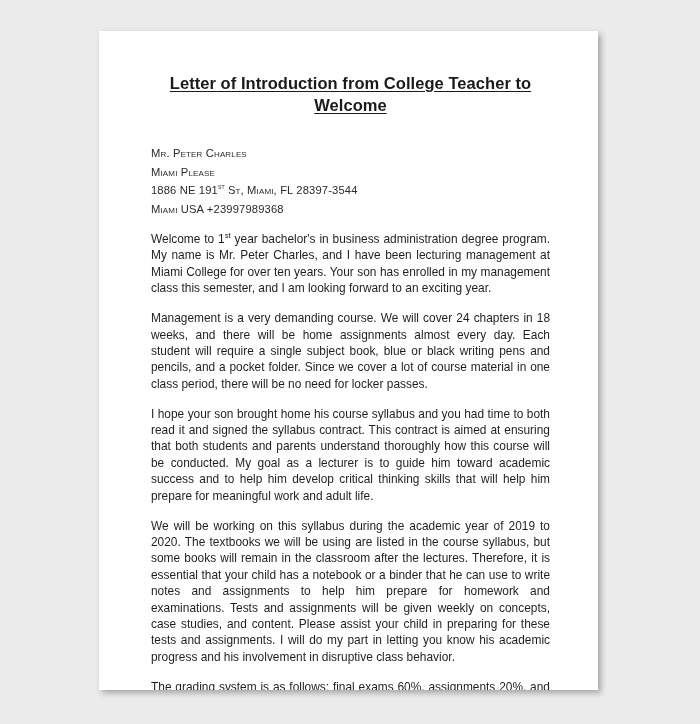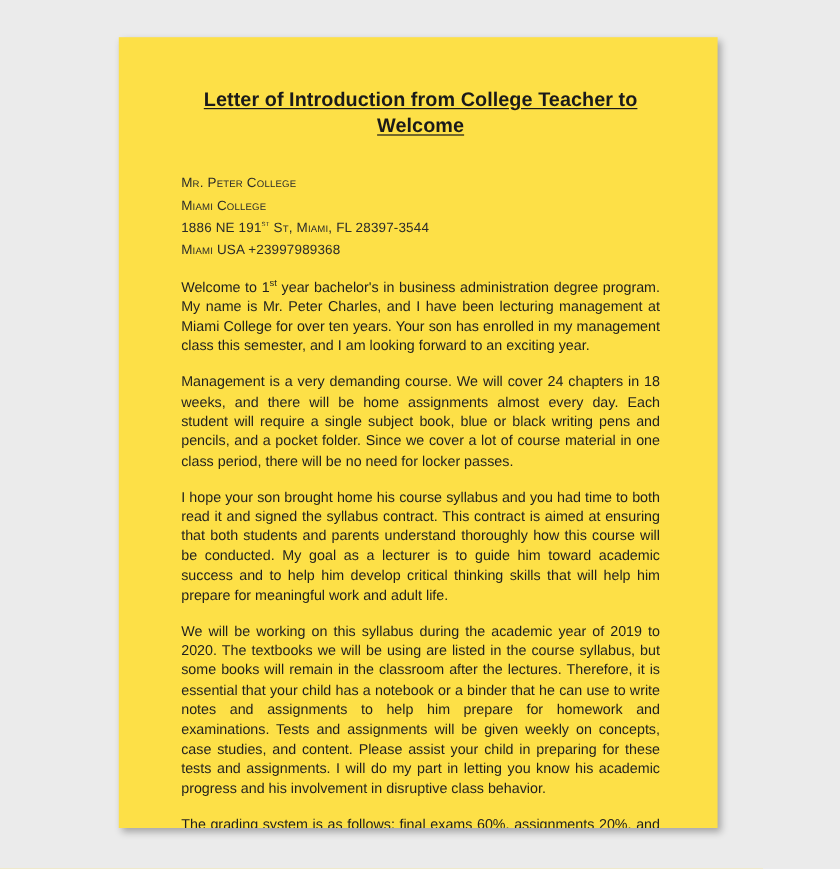--- a/index.html
+++ b/index.html
@@ -14,21 +14,21 @@
     overflow: hidden;
     position: relative;
   }
 
   .page-surface {
     position: absolute;
     left: 99px;
     top: 31px;
     width: 499px;
     height: 659px;
-    background: #fde047;
+    background: #ffffff;
     box-shadow: 3px 3px 6px rgba(0,0,0,0.30);
     overflow: hidden;
   }
 
   .page-inner {
     position: absolute;
     left: 52px;
     top: 0;
     width: 399px;
     height: 659px;
@@ -89,22 +89,22 @@
 
 <div class="page-surface">
   <div class="page-inner">
 
     <h1 class="doc-title">
       <span class="title-line">Letter of Introduction from College Teacher to</span><br>
       <span class="title-line">Welcome</span>
     </h1>
 
     <div class="address-block">
-      <div class="address-line">Mr. Peter College</div>
-      <div class="address-line">Miami College</div>
+      <div class="address-line">Mr. Peter Charles</div>
+      <div class="address-line">Miami Please</div>
       <div class="address-line"><span>1886 NE 191</span><sup>st</sup><span> St, Miami, FL 28397-3544</span></div>
       <div class="address-line">Miami USA +23997989368</div>
     </div>
 
     <div class="body-block">
 
       <p class="body-para"><span>Welcome to 1</span><sup>st</sup><span> year bachelor's in business administration degree program. My name is Mr. Peter Charles, and I have been lecturing management at Miami College for over ten years. Your son has enrolled in my management class this semester, and I am looking forward to an exciting year.</span></p>
 
       <p class="body-para">Management is a very demanding course. We will cover 24 chapters in 18 weeks, and there will be home assignments almost every day. Each student will require a single subject book, blue or black writing pens and pencils, and a pocket folder. Since we cover a lot of course material in one class period, there will be no need for locker passes.</p>
 

